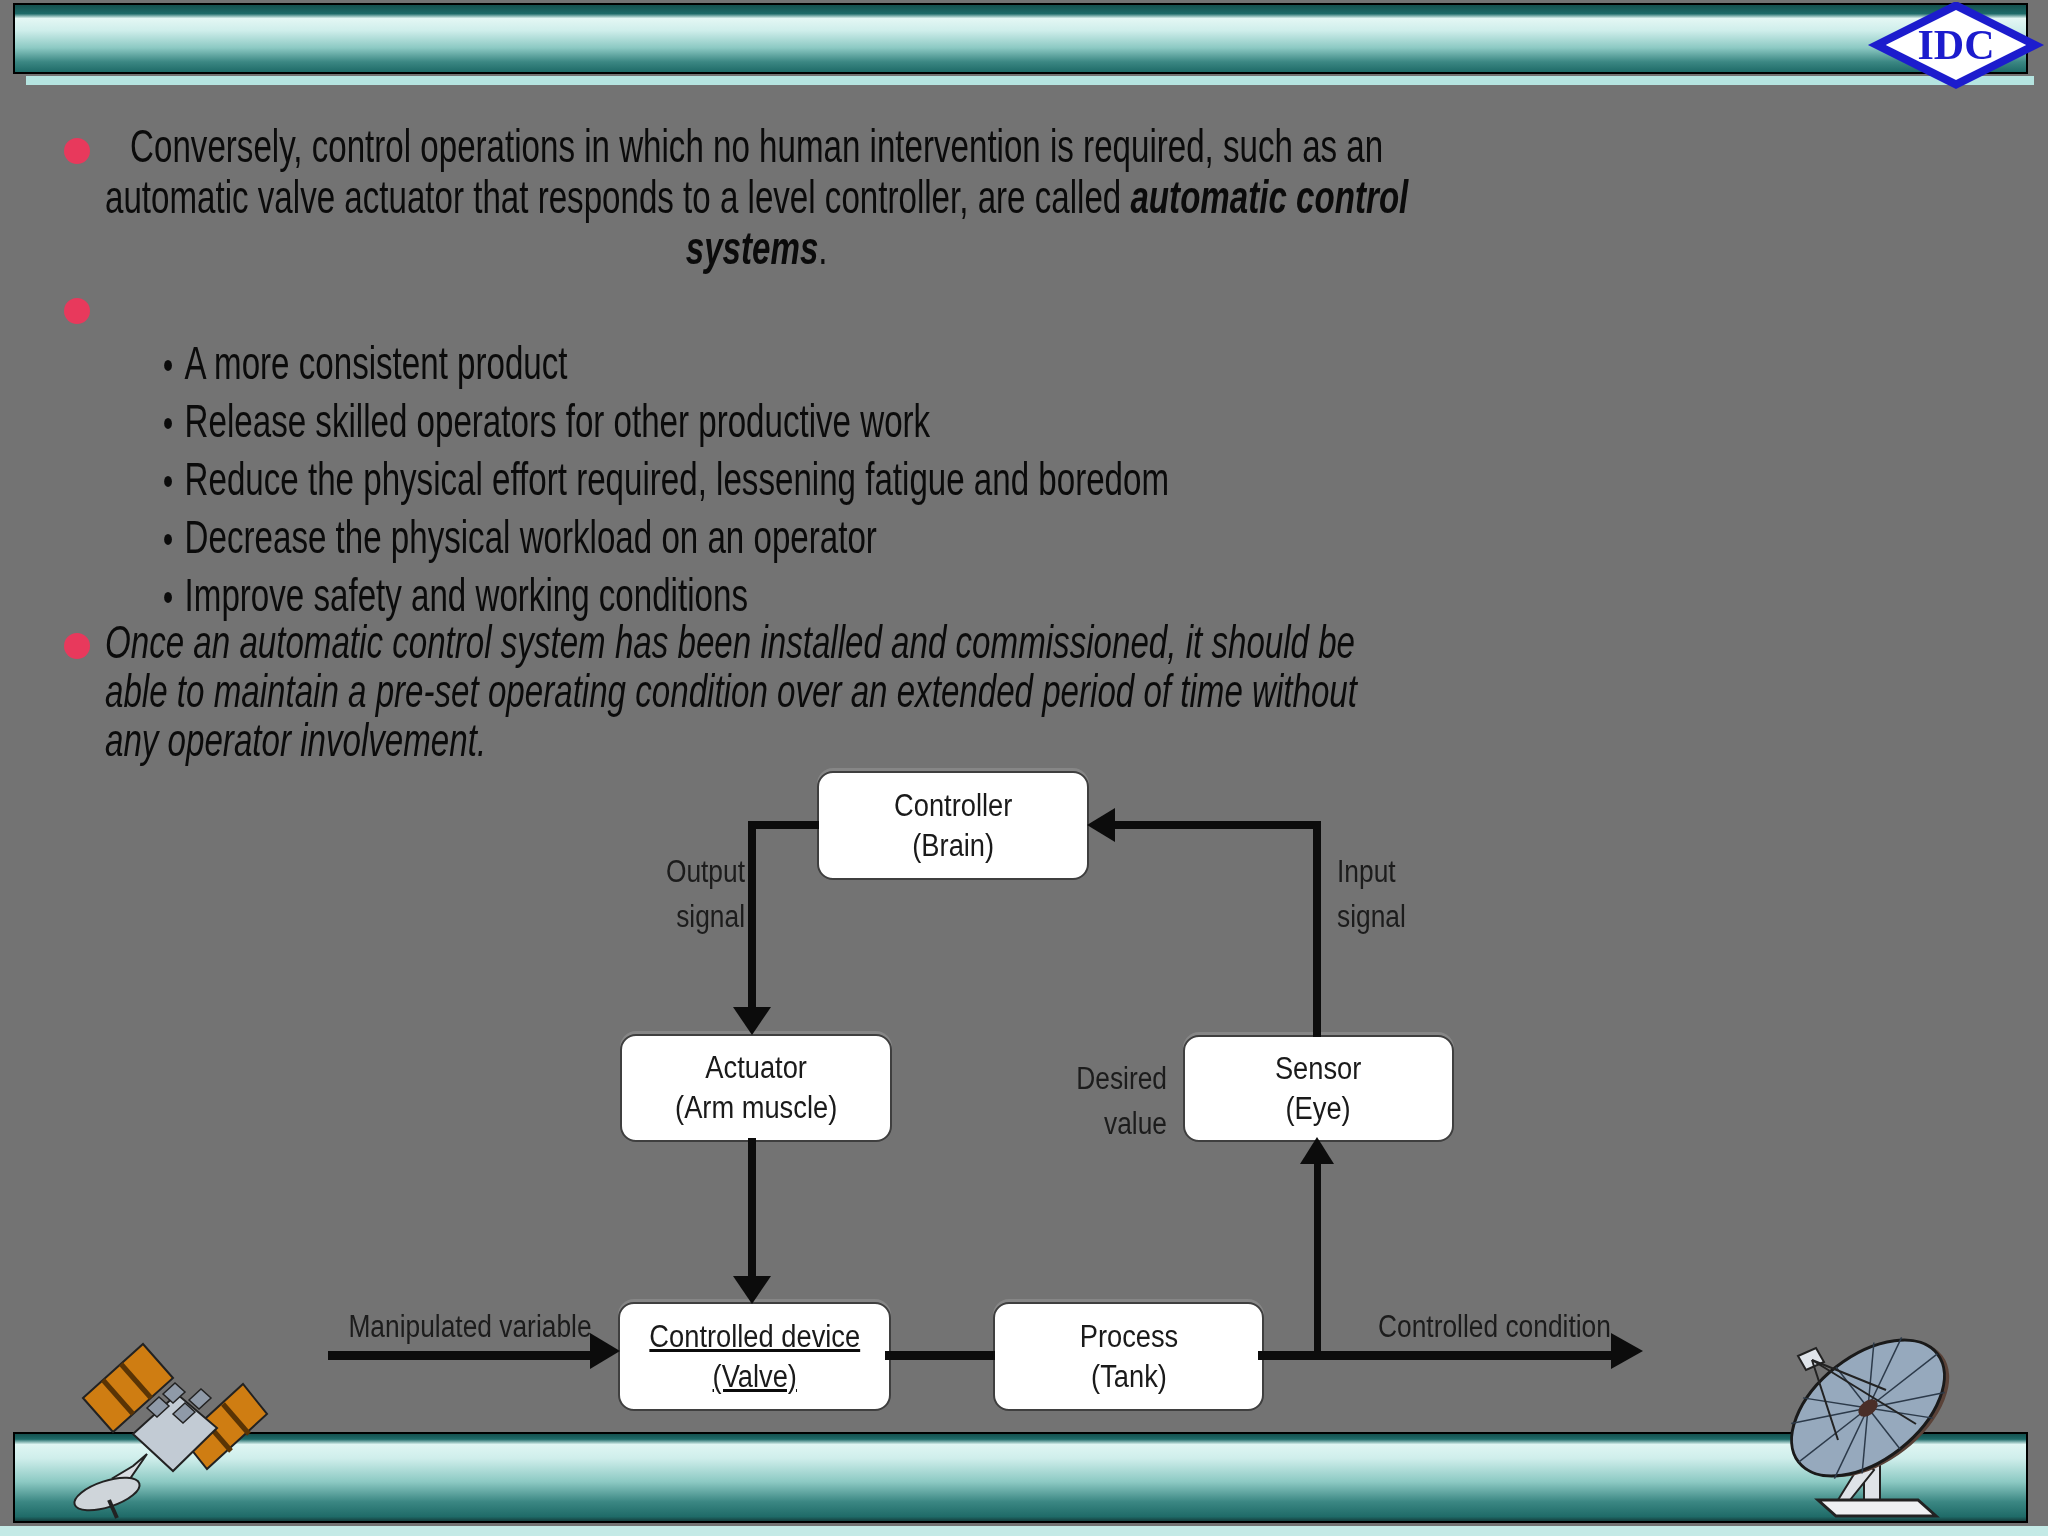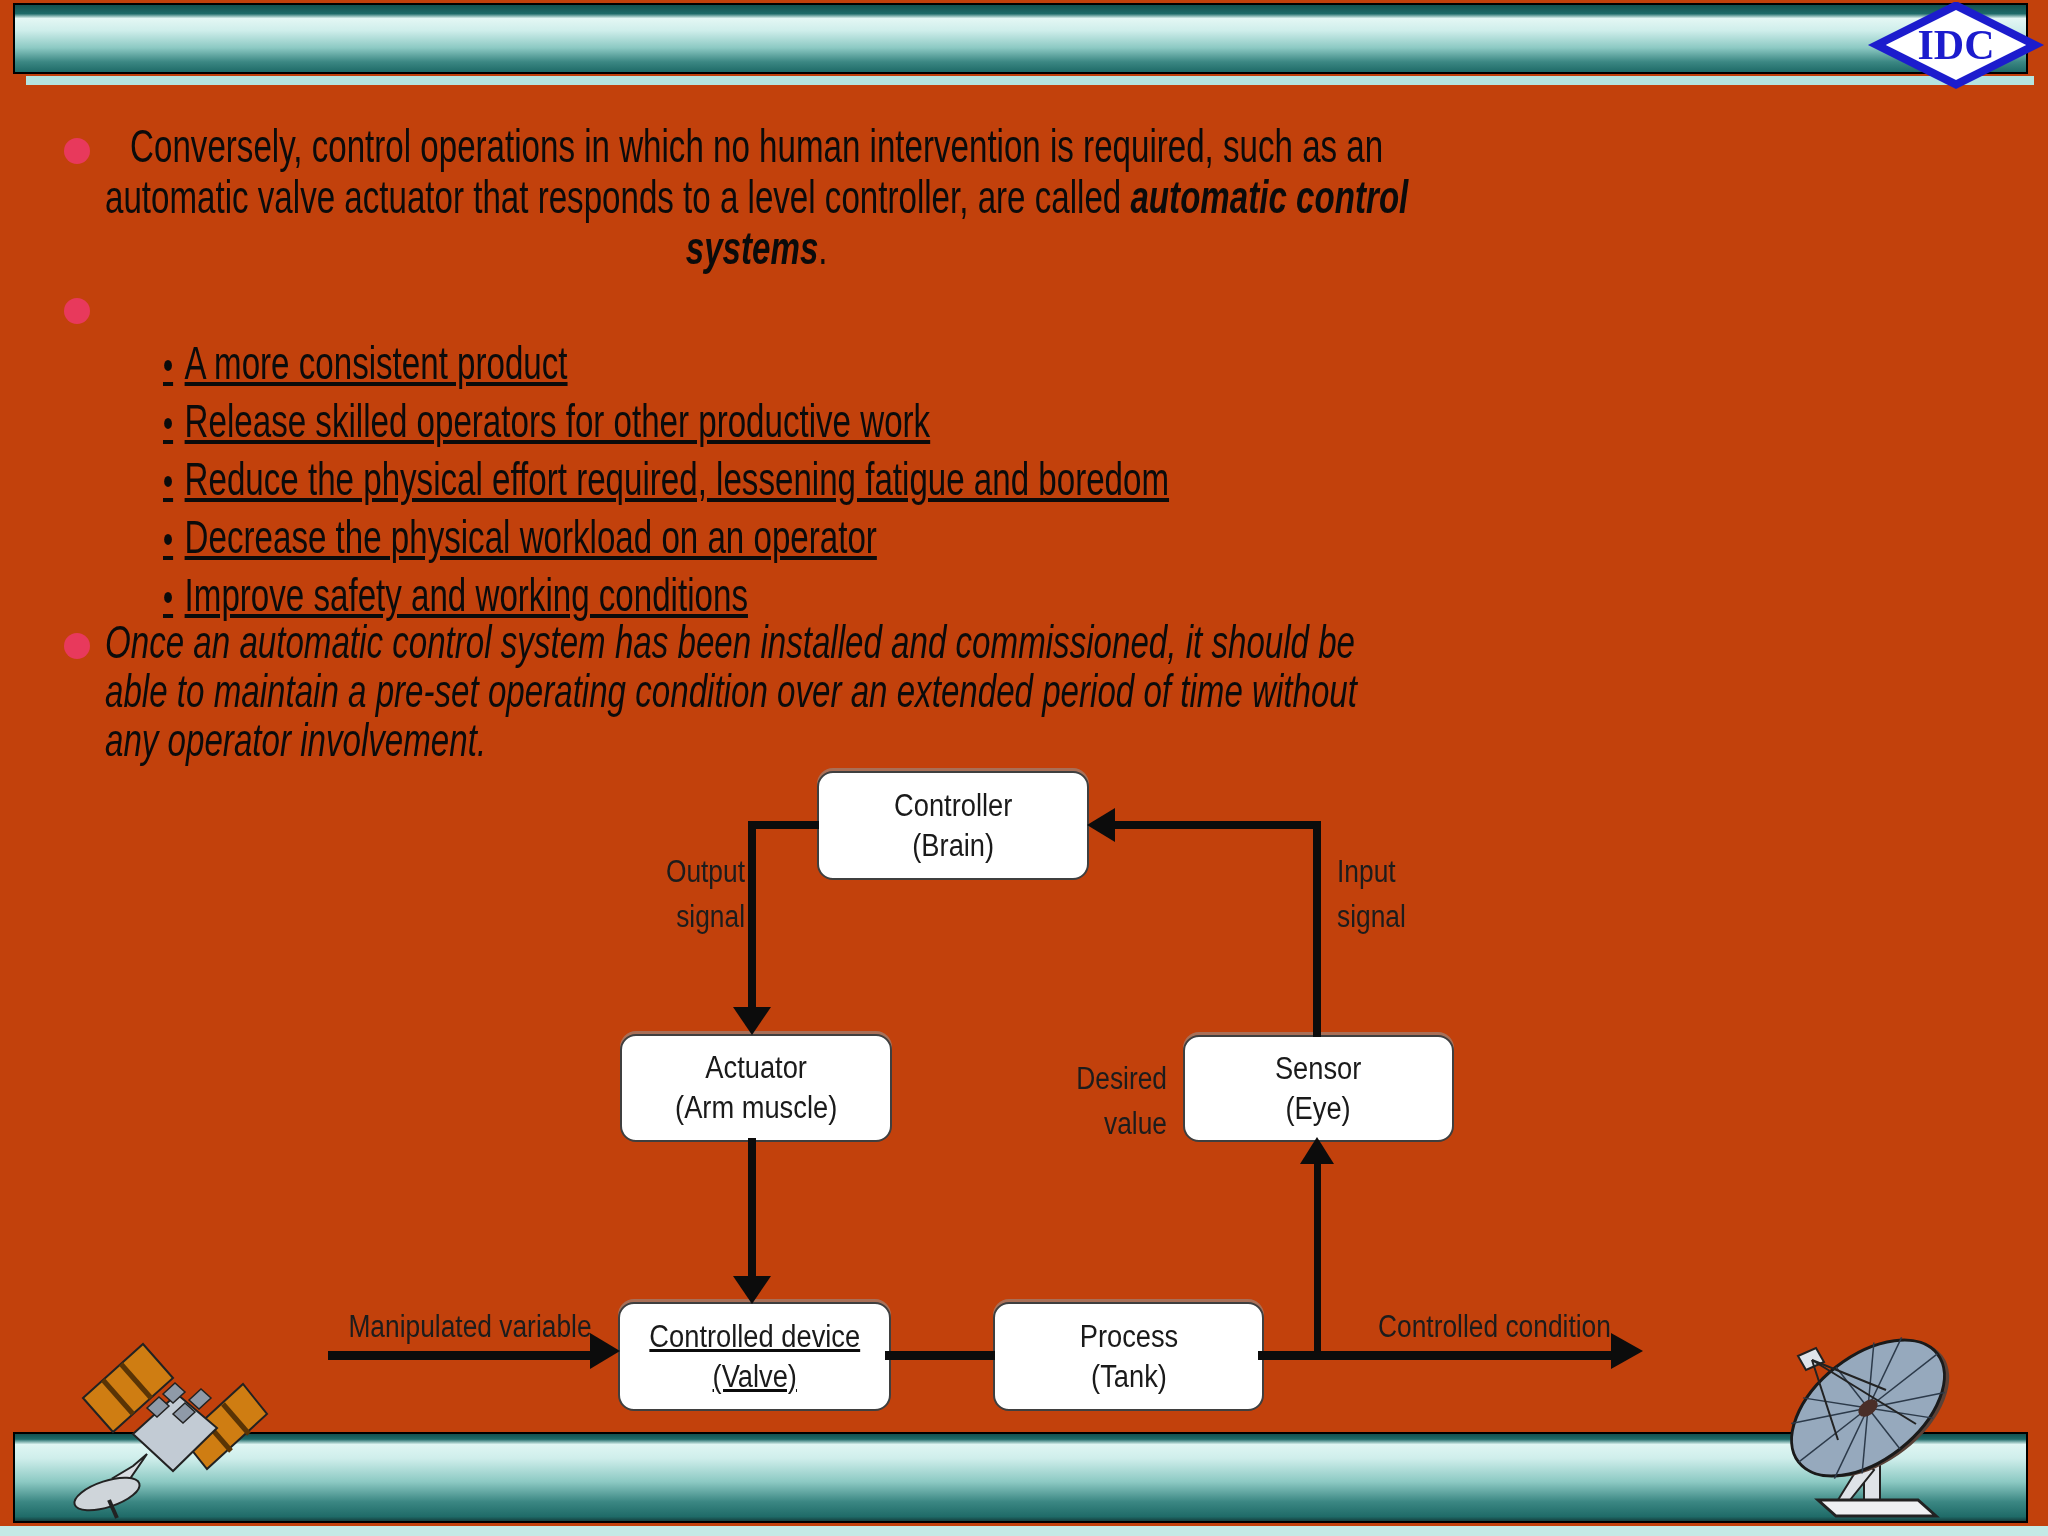--- a/index.html
+++ b/index.html
@@ -1,36 +1,36 @@
 <!DOCTYPE html>
 <html><head>
 <meta charset="utf-8">
 <style>
   html,body{margin:0;padding:0;background:#fff;}
-  #stage{position:relative;width:2048px;height:1536px;background:#c2410c;overflow:hidden;
+  #stage{position:relative;width:2048px;height:1536px;background:#737373;overflow:hidden;
          font-family:"Liberation Sans",sans-serif;color:#0b0b0b;}
 
   
   .bar{position:absolute;border:2px solid #000;}
   #header-bar{left:13px;top:3px;width:2011px;height:67px;
     background:linear-gradient(180deg,#14504e 0%,#1e6b69 13%,#e4f7f4 20%,#cfeeeb 38%,#8cc9c3 64%,#3b8783 85%,#1f6b68 100%);}
   #header-shadow{position:absolute;left:26px;top:76px;width:2008px;height:9px;background:#b5e4e0;}
   #footer-bar{left:13px;top:1432px;width:2011px;height:87px;
     background:linear-gradient(180deg,#14504e 0%,#1e6b69 6%,#dff6f3 12%,#cfeeeb 28%,#8cc9c3 55%,#3b8783 78%,#1f6b68 95%,#163f3e 100%);}
   #footer-strip{position:absolute;left:0;top:1526px;width:2048px;height:10px;background:#c4eae6;}
 
   
   #logo{position:absolute;left:1866px;top:2px;width:180px;height:88px;}
 
   
   .dot{position:absolute;width:26px;height:26px;border-radius:50%;background:#e8395c;}
   .tblock{position:absolute;left:105px;}
   .tline{white-space:nowrap;font-size:46px;line-height:51px;transform:scaleX(0.72);transform-origin:0 50%;}
   .bi{font-weight:bold;font-style:italic;}
-  .subs{position:absolute;left:163px;top:338px;text-decoration:underline;}
+  .subs{position:absolute;left:163px;top:338px;}
   .subline{white-space:nowrap;font-size:46px;line-height:51px;margin-bottom:5px;
            transform:scaleX(0.72);transform-origin:0 50%;}
   .subline::before{content:"\2022";font-size:40px;margin-right:16px;}
 
   
   .dbox{position:absolute;background:#fff;border:2px solid #3f3f3f;border-radius:16px;
         display:flex;align-items:center;justify-content:center;box-shadow:0 -3px 0 rgba(150,150,150,.55);}
   .dbox-inner{text-align:center;font-size:31px;line-height:40px;color:#1a1a1a;
               transform:scaleX(0.88);transform-origin:50% 50%;white-space:nowrap;}
   .dline{position:absolute;background:#0c0c0c;}

